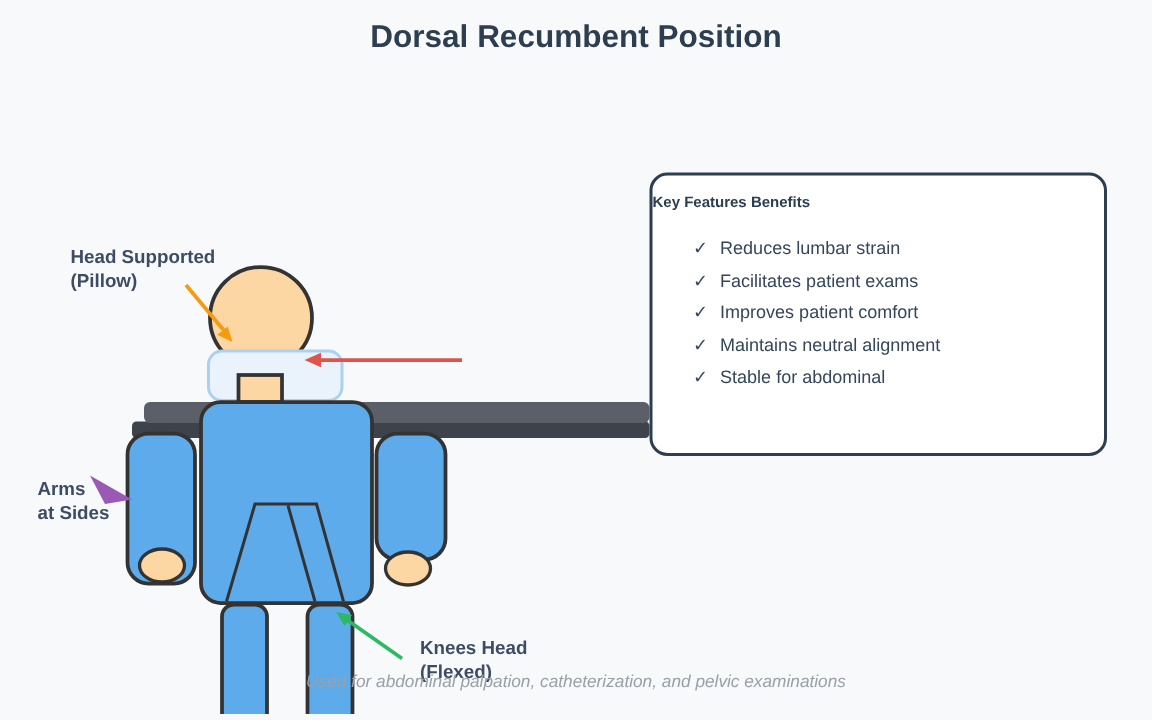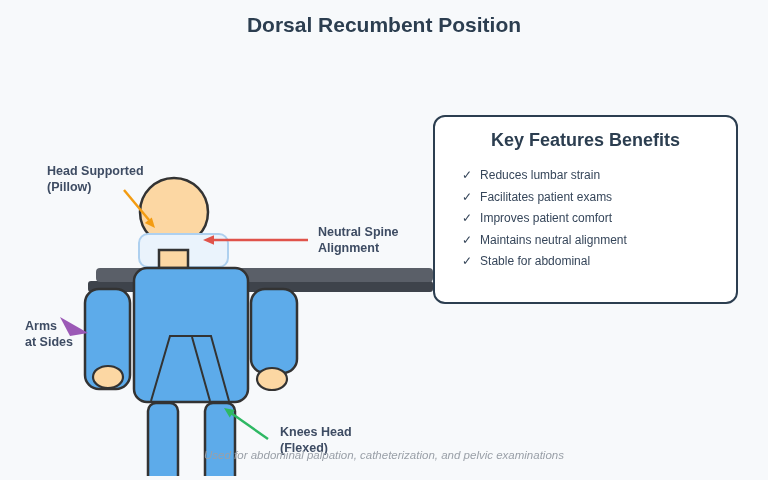--- a/index.html
+++ b/index.html
@@ -27,21 +27,21 @@
     position:absolute;top:449px;left:0;width:768px;text-align:center;
     font-size:11.5px;font-style:italic;color:#9aa0a8;
   }
 
   .benefits-card{
     position:absolute;left:433px;top:115px;width:305px;height:189px;
     box-sizing:border-box;background:#ffffff;border:2px solid #2c3e50;
     border-radius:12px;
   }
   .benefits-title{
-    margin-top:13px;text-align:center;font-size:18px;font-weight:bold;color:#2c3e50;
+    margin-top:13px;text-align:left;font-size:10px;font-weight:bold;color:#2c3e50;
   }
   .benefits-list{margin-top:14px;padding-left:27px;}
   .benefit-row{height:21.5px;line-height:21.5px;font-size:12px;color:#36465a;white-space:nowrap;}
   .benefit-check{display:inline-block;margin-right:8px;color:#36465a;}
 </style>
 </head>
 <body>
 
 <div id="canvas">
 
@@ -75,22 +75,20 @@
     <polygon points="203,240 214,235.2 214,244.8" fill="#e0534a"></polygon>
 
     <polygon points="88,333 60,317 70,336" fill="#9b59b6"></polygon>
 
     <line x1="268" y1="439" x2="231" y2="413" stroke-width="2.5" stroke="#2eb863"></line>
     <polygon points="224,408 234.7,410 229.7,417.4" fill="#2eb863"></polygon>
   </svg>
 
   <div class="diagram-label label-head">Head Supported
 (Pillow)</div>
-  <div class="diagram-label label-spine">Neutral Spine
-Alignment</div>
   <div class="diagram-label label-arms">Arms
 at Sides</div>
   <div class="diagram-label label-knees">Knees Head
 (Flexed)</div>
 
   <div class="benefits-card">
     <div class="benefits-title">Key Features Benefits</div>
     <div class="benefits-list">
       <div class="benefit-row">
         <span class="benefit-check">✓</span><span>Reduces lumbar strain</span>

